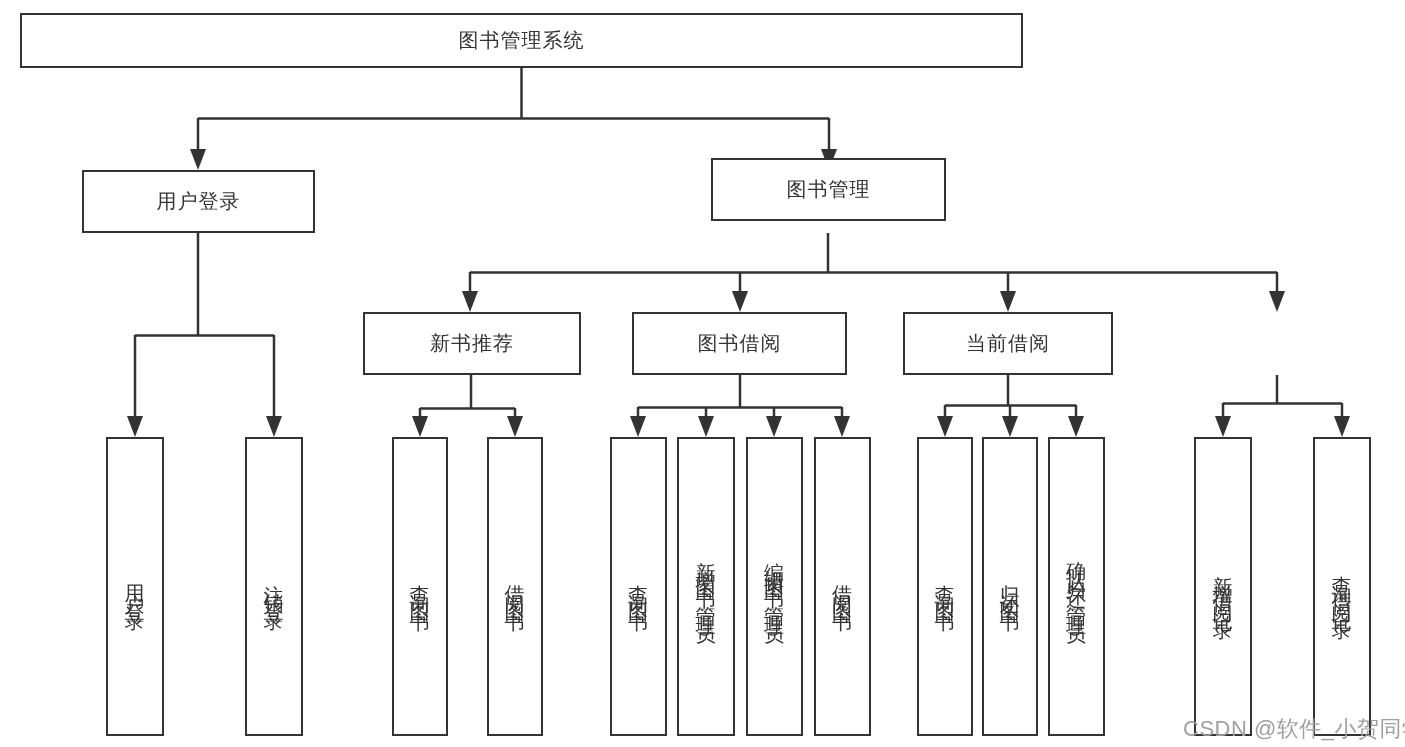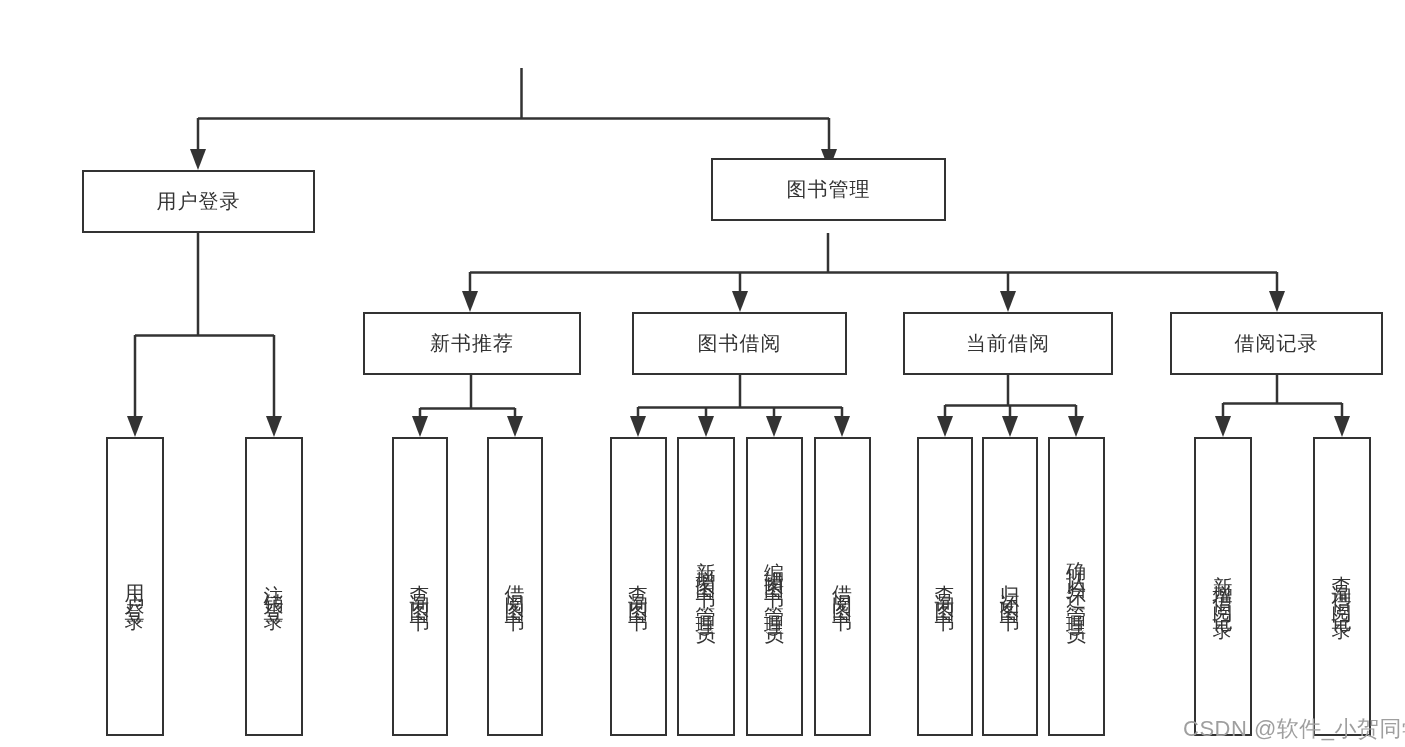--- a/index.html
+++ b/index.html
@@ -132,40 +132,40 @@
     <g>
       <path d="M1277,375 V404"></path>
       <path d="M1223,403.5 H1342"></path>
       <path d="M1223,403 V417"></path>
       <path d="M1342,403 V417"></path>
       <path d="M1223,437 L1215,416 L1231,416 Z" fill="#333333" stroke="none"></path>
       <path d="M1342,437 L1334,416 L1350,416 Z" fill="#333333" stroke="none"></path>
     </g>
   </svg>
 
+  <div class="node hnode" style="left:20px; top:13px; width:1003px; height:55px;">
+    <span>图书管理系统</span>
+  </div>
 
   <div class="node hnode" style="left:82px; top:170px; width:233px; height:63px;">
     <span>用户登录</span>
   </div>
   <div class="node hnode" style="left:711px; top:158px; width:235px; height:63px;">
     <span>图书管理</span>
   </div>
 
   <div class="node hnode" style="left:363px; top:312px; width:218px; height:63px;">
     <span>新书推荐</span>
   </div>
   <div class="node hnode" style="left:632px; top:312px; width:215px; height:63px;">
     <span>图书借阅</span>
   </div>
   <div class="node hnode" style="left:903px; top:312px; width:210px; height:63px;">
     <span>当前借阅</span>
   </div>
-  <div class="node hnode" style="left:1170px; top:312px; width:213px; height:63px;">
-    <span>借阅记录</span>
-  </div>
 
   <div class="node leaf" style="left:106px; width:58px;">
     <span class="vtext">用户登录</span>
   </div>
   <div class="node leaf" style="left:245px; width:58px;">
     <span class="vtext">注销登录</span>
   </div>
 
   <div class="node leaf" style="left:392px; width:56px;">
     <span class="vtext">查询图书</span>

